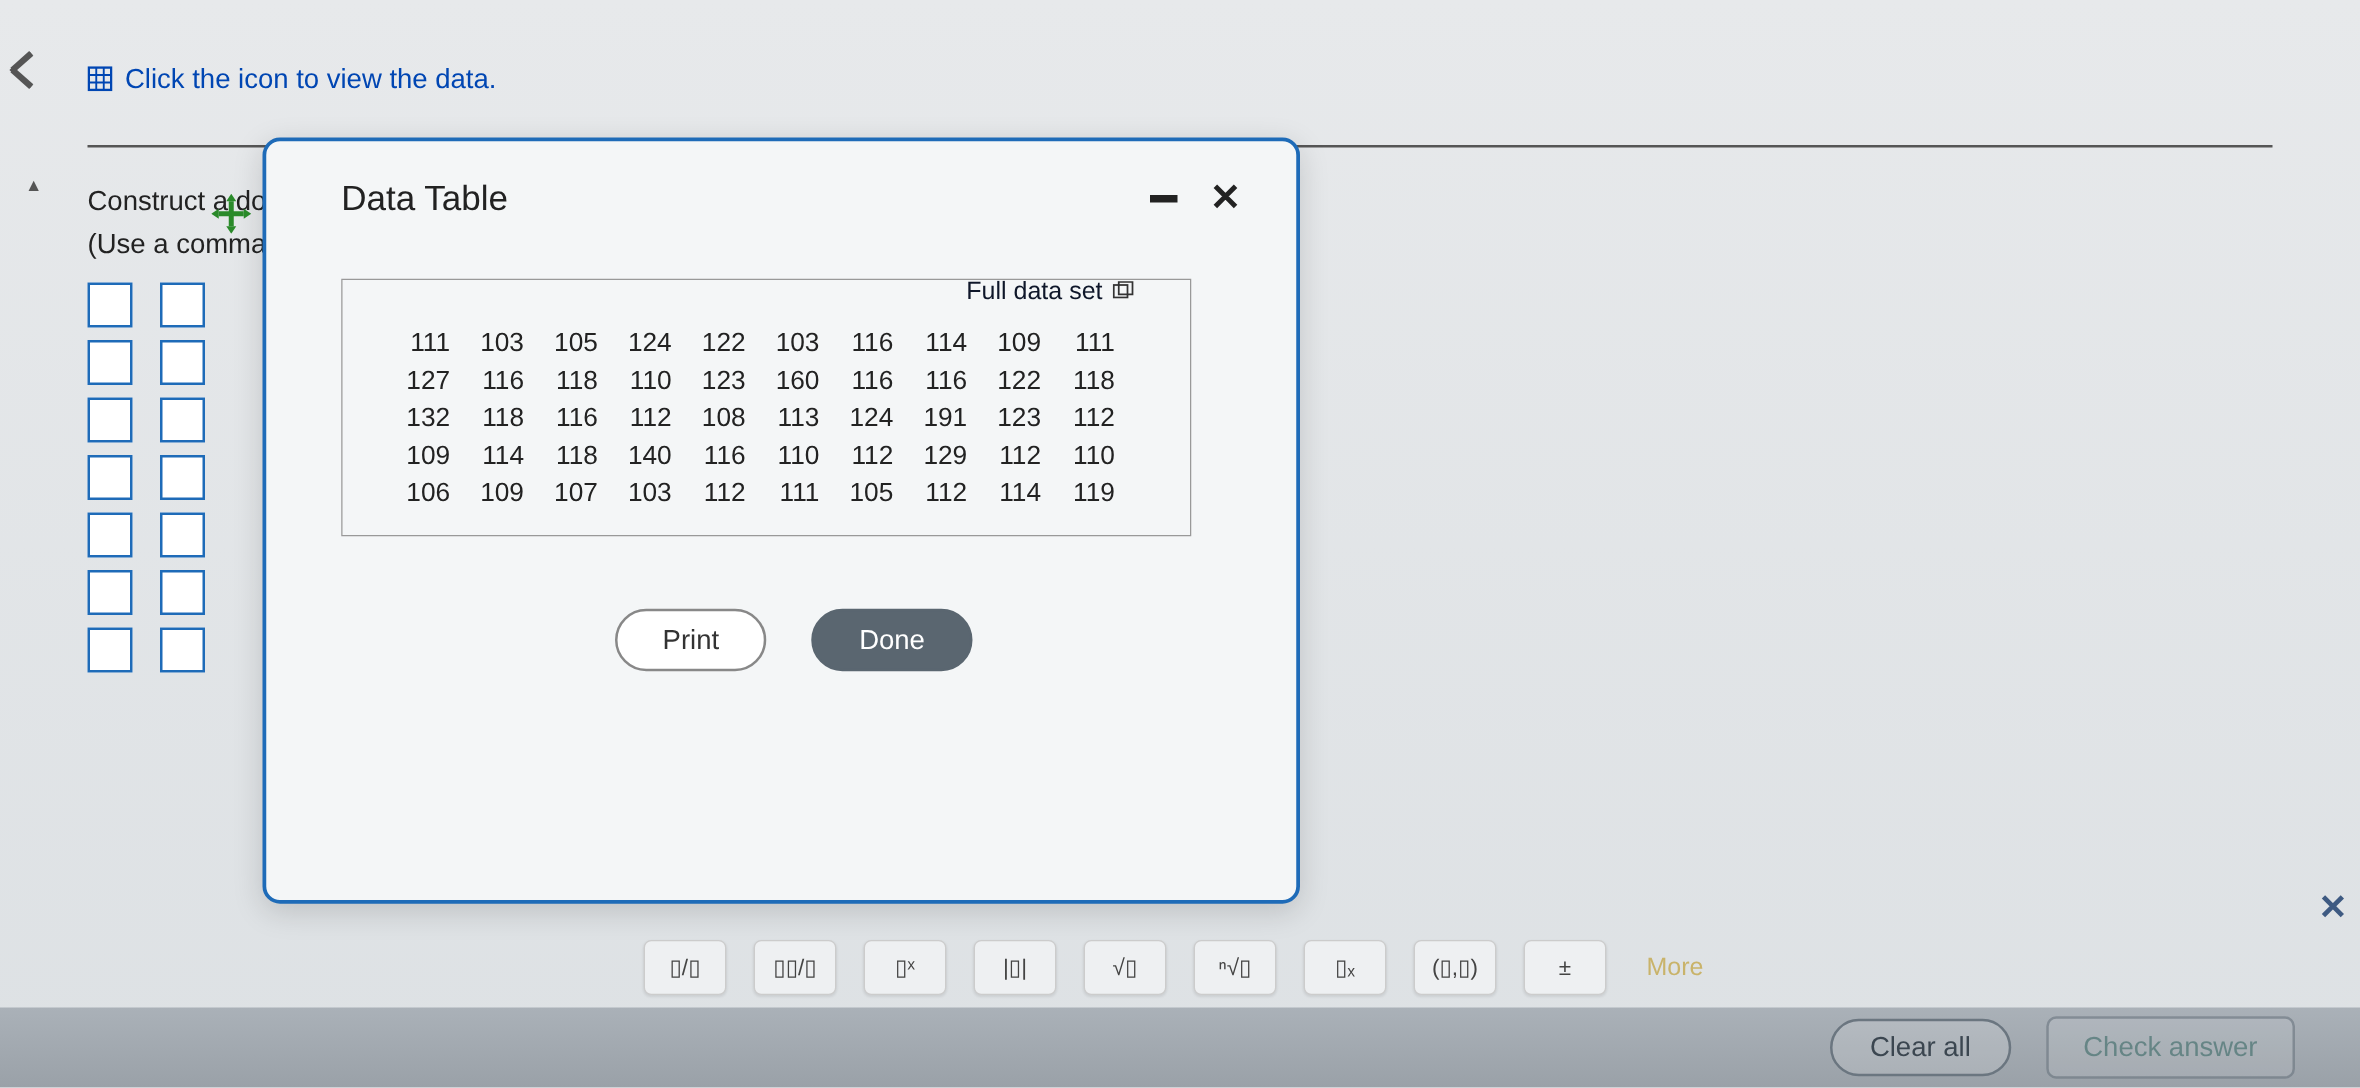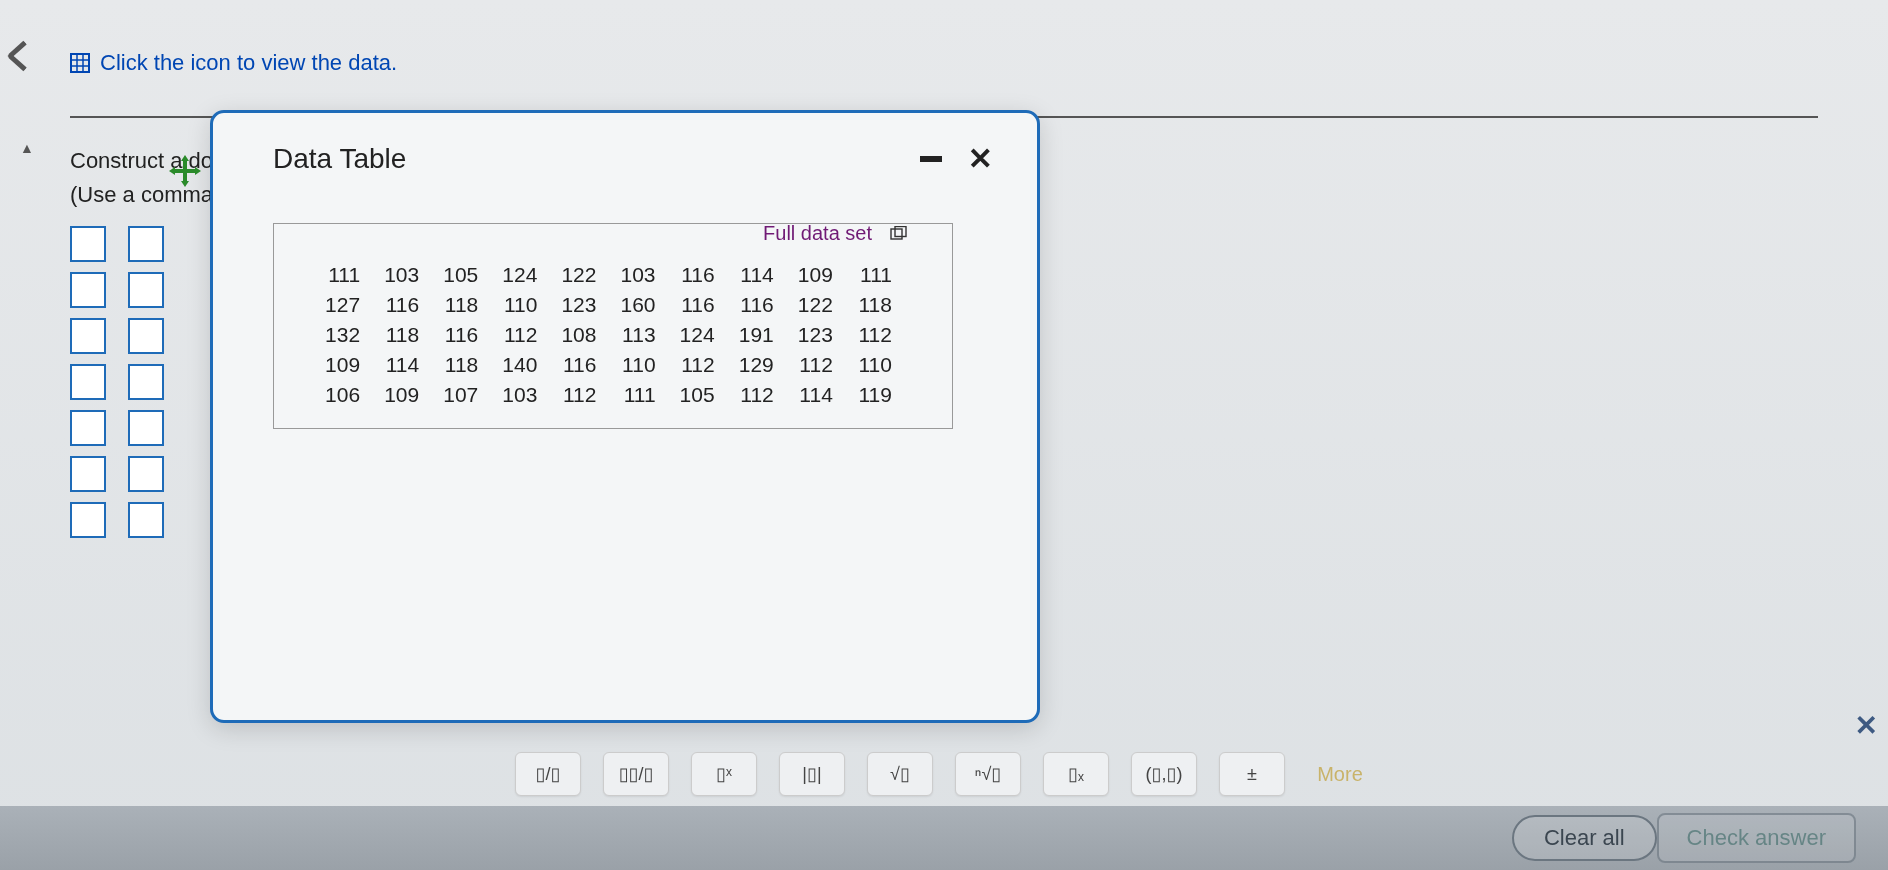--- a/index.html
+++ b/index.html
@@ -21,34 +21,34 @@
   .input-col { display: flex; flex-direction: column; gap: 10px; }
   .small-input { width: 36px; height: 36px; border: 2px solid #1e6bb8; background: #fff; }
   .modal-wrap { position: absolute; left: 210px; top: 110px; width: 830px; height: 613px; background: #f4f6f7; border: 3px solid #1e6bb8; border-radius: 14px; box-shadow: 0 6px 24px rgba(0,0,0,.15); padding: 30px 40px 24px 60px; }
   .modal-head { display: flex; align-items: center; justify-content: space-between; }
   .modal-title { font-size: 28px; color: #222; }
   .modal-ctrls { display: flex; gap: 26px; align-items: center; margin-right: 4px; }
   .min-icon { width: 22px; height: 6px; background: #222; }
   .close-x { font-size: 30px; color: #222; font-weight: bold; line-height: 1; }
   .move-icon { position: absolute; left: -44px; top: 42px; width: 32px; height: 32px; }
   .data-box { margin-top: 48px; border: 1px solid #999; padding: 14px 60px 18px 40px; position: relative; width: 680px; }
-  .full-link { position: absolute; top: -2px; right: 44px; color: #701a75; font-size: 20px; display: flex; gap: 18px; align-items: center; }
+  .full-link { position: absolute; top: -2px; right: 44px; color: #0f172a; font-size: 20px; display: flex; gap: 8px; align-items: center; }
   .copy-icon svg { width: 18px; height: 14px; }
   .data-rows { margin-top: 22px; }
   .data-row { display: flex; gap: 13px; }
   .data-cell { width: 58px; text-align: right; font-size: 21px; color: #222; padding: 3px 0; }
   .modal-btns { display: flex; justify-content: center; gap: 36px; margin-top: 58px; }
   .btn { border-radius: 26px; padding: 10px 36px; font-size: 22px; cursor: pointer; }
   .btn-print { background: #fff; border: 2px solid #888; color: #333; }
   .btn-done { background: #5a6670; border: 2px solid #5a6670; color: #fff; }
   .toolbar { position: absolute; left: 0; right: 0; bottom: 66px; height: 60px; display: flex; align-items: center; justify-content: center; gap: 22px; }
   .tool { width: 66px; height: 44px; background: #eef0f2; border: 1px solid #ccc; border-radius: 6px; display: flex; align-items: center; justify-content: center; font-size: 18px; color: #444; box-shadow: 0 1px 2px rgba(0,0,0,.08); }
   .tool.more { color: #c9b36a; border: none; background: transparent; box-shadow: none; font-size: 20px; }
   .close-side { position: absolute; right: 10px; bottom: 128px; font-size: 28px; color: #3e5a82; font-weight: bold; }
-  .bottom-bar { position: absolute; left: 0; right: 0; bottom: 0; height: 64px; background: linear-gradient(#aab1b8, #9aa1a8); display: flex; align-items: center; justify-content: flex-end; padding-right: 32px; }
+  .bottom-bar { position: absolute; left: 0; right: 0; bottom: 0; height: 64px; background: linear-gradient(#aab1b8, #9aa1a8); display: flex; align-items: center; justify-content: flex-end; gap: 28px; padding-right: 52px; }
   .clear-btn { background: rgba(255,255,255,.15); color: #3b4650; border: 2px solid #6b7680; border-radius: 26px; padding: 8px 30px; font-size: 22px; }
   .check-btn { background: rgba(255,255,255,.15); color: #3f6e6a; border: 2px solid #6b7680; border-radius: 8px; padding: 10px 28px; font-size: 22px; opacity: .6; }
   .cut { overflow: hidden; white-space: nowrap; }
 </style>
 </head>
 <body>
 
 <div class="page">
   <div class="content">
 
@@ -189,20 +189,24 @@
               <div class="data-cell">112</div>
               <div class="data-cell">111</div>
               <div class="data-cell">105</div>
               <div class="data-cell">112</div>
               <div class="data-cell">114</div>
               <div class="data-cell">119</div>
             </div>
           </div>
       </div>
 
+      <div class="modal-btns">
+        <button class="btn btn-print">Print</button>
+        <button class="btn btn-done">Done</button>
+      </div>
     </div>
 
     <div class="toolbar">
       <div class="tool">▯/▯</div>
       <div class="tool">▯▯/▯</div>
       <div class="tool">▯ˣ</div>
       <div class="tool">|▯|</div>
       <div class="tool">√▯</div>
       <div class="tool">ⁿ√▯</div>
       <div class="tool">▯ₓ</div>

